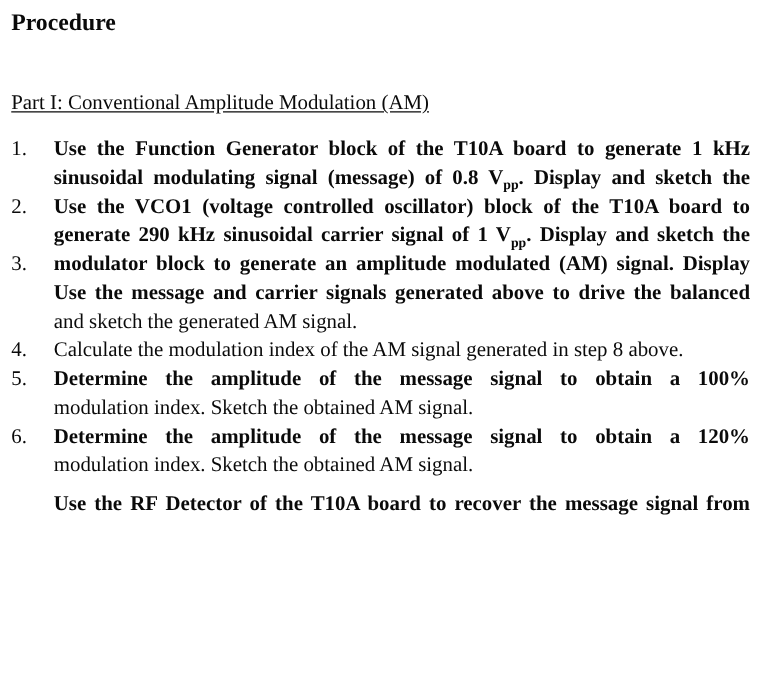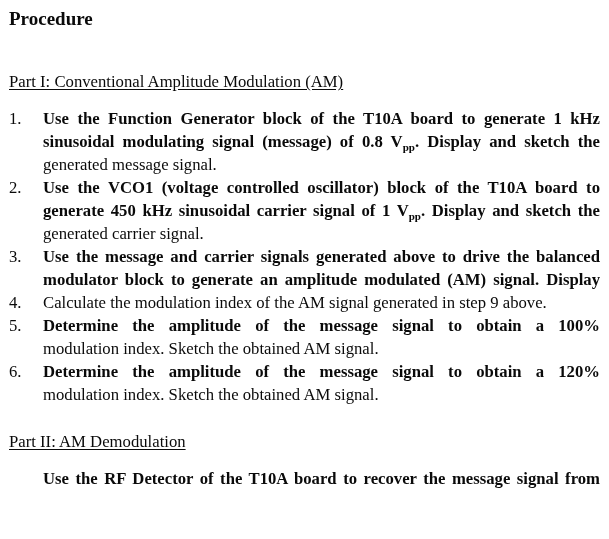--- a/index.html
+++ b/index.html
@@ -45,58 +45,56 @@
   <div class="doc-title">Procedure</div>
 
   <div class="part-heading">Part I: Conventional Amplitude Modulation (AM)</div>
 
   <div class="list">
       <div class="item-row">
         <div class="item-num">1.</div>
         <div class="item-body">
           <div class="line fill"><span>Use the Function Generator block of the T10A board to generate 1 kHz</span></div>
           <div class="line fill"><span>sinusoidal modulating signal (message) of 0.8 V</span><sub>pp</sub><span>. Display and sketch the</span></div>
-          <div class="line"><span>generated message signal.</span></div>
         </div>
       </div>
       <div class="item-row">
         <div class="item-num">2.</div>
         <div class="item-body">
           <div class="line fill"><span>Use the VCO1 (voltage controlled oscillator) block of the T10A board to</span></div>
-          <div class="line fill"><span>generate 450 kHz sinusoidal carrier signal of 1 V</span><sub>pp</sub><span>. Display and sketch the</span></div>
-          <div class="line"><span>generated carrier signal.</span></div>
+          <div class="line fill"><span>generate 290 kHz sinusoidal carrier signal of 1 V</span><sub>pp</sub><span>. Display and sketch the</span></div>
         </div>
       </div>
       <div class="item-row">
         <div class="item-num">3.</div>
         <div class="item-body">
+          <div class="line fill"><span>modulator block to generate an amplitude modulated (AM) signal. Display</span></div>
           <div class="line fill"><span>Use the message and carrier signals generated above to drive the balanced</span></div>
-          <div class="line fill"><span>modulator block to generate an amplitude modulated (AM) signal. Display</span></div>
+          <div class="line"><span>and sketch the generated AM signal.</span></div>
         </div>
       </div>
       <div class="item-row">
         <div class="item-num">4.</div>
         <div class="item-body">
-          <div class="line"><span>Calculate the modulation index of the AM signal generated in step 9 above.</span></div>
+          <div class="line"><span>Calculate the modulation index of the AM signal generated in step 8 above.</span></div>
         </div>
       </div>
       <div class="item-row">
         <div class="item-num">5.</div>
         <div class="item-body">
           <div class="line fill"><span>Determine the amplitude of the message signal to obtain a 100%</span></div>
           <div class="line"><span>modulation index. Sketch the obtained AM signal.</span></div>
         </div>
       </div>
       <div class="item-row">
         <div class="item-num">6.</div>
         <div class="item-body">
           <div class="line fill"><span>Determine the amplitude of the message signal to obtain a 120%</span></div>
           <div class="line"><span>modulation index. Sketch the obtained AM signal.</span></div>
         </div>
       </div>
     </div>
 
-  <div class="part-heading part2">Part II: AM Demodulation</div>
 
   <div class="paragraph">
       <div class="line fill"><span>Use the RF Detector of the T10A board to recover the message signal from</span></div>
     </div>
 </div>
 
 </body></html>

